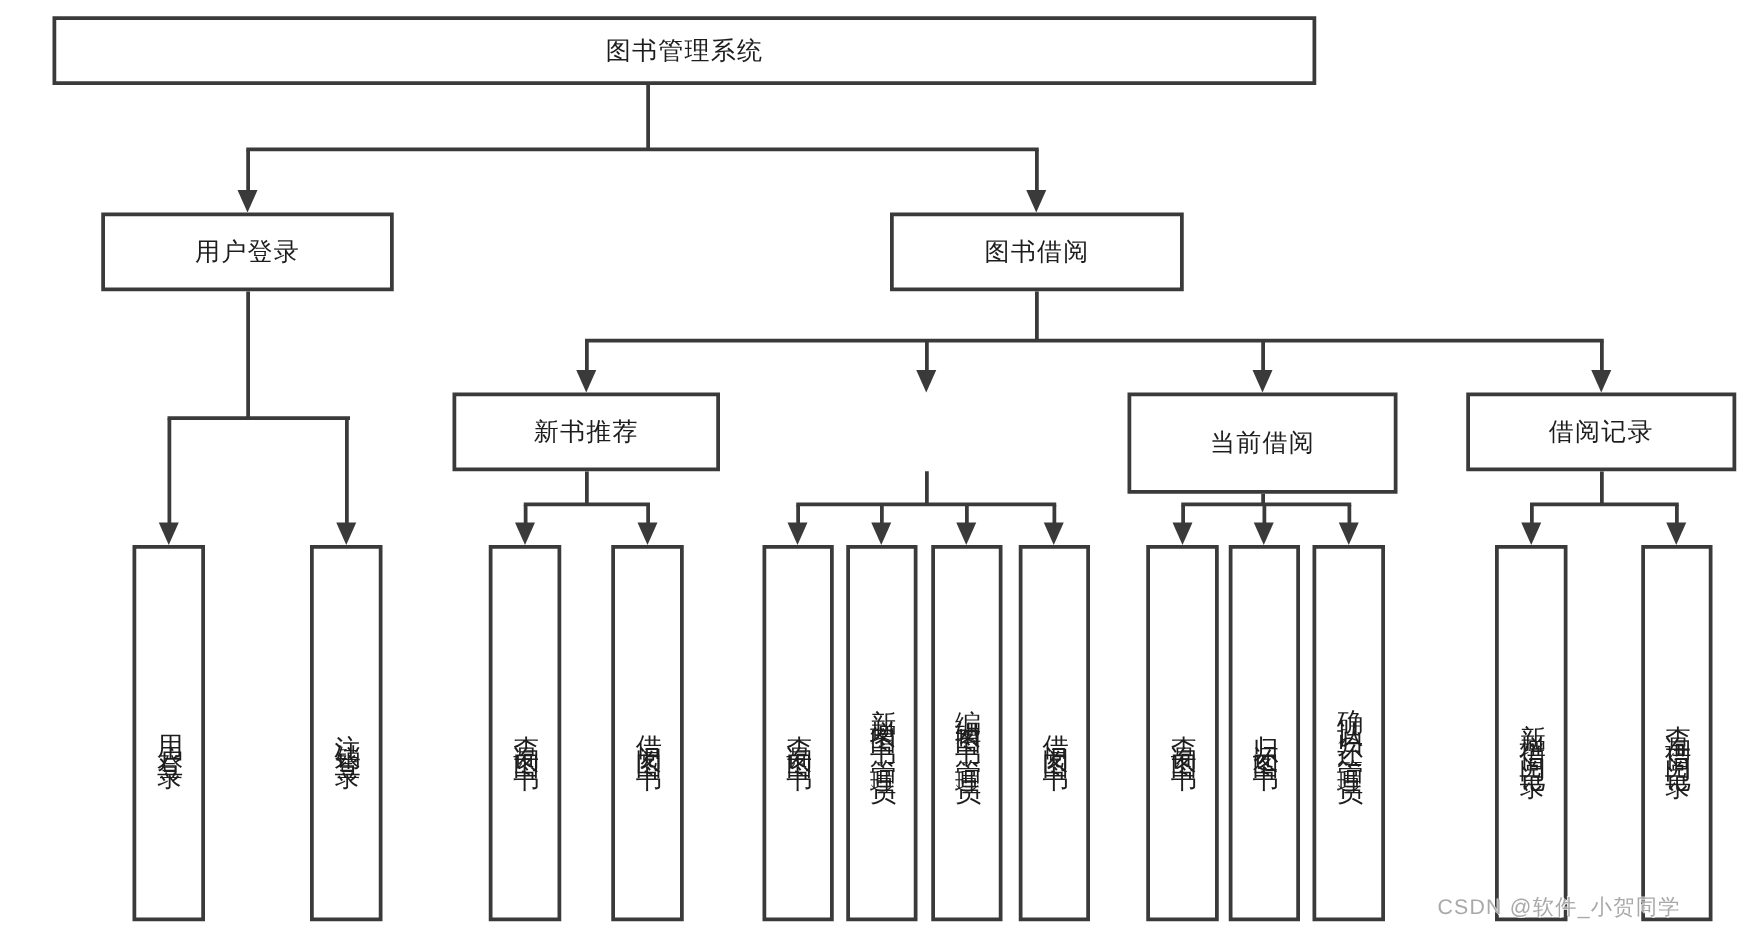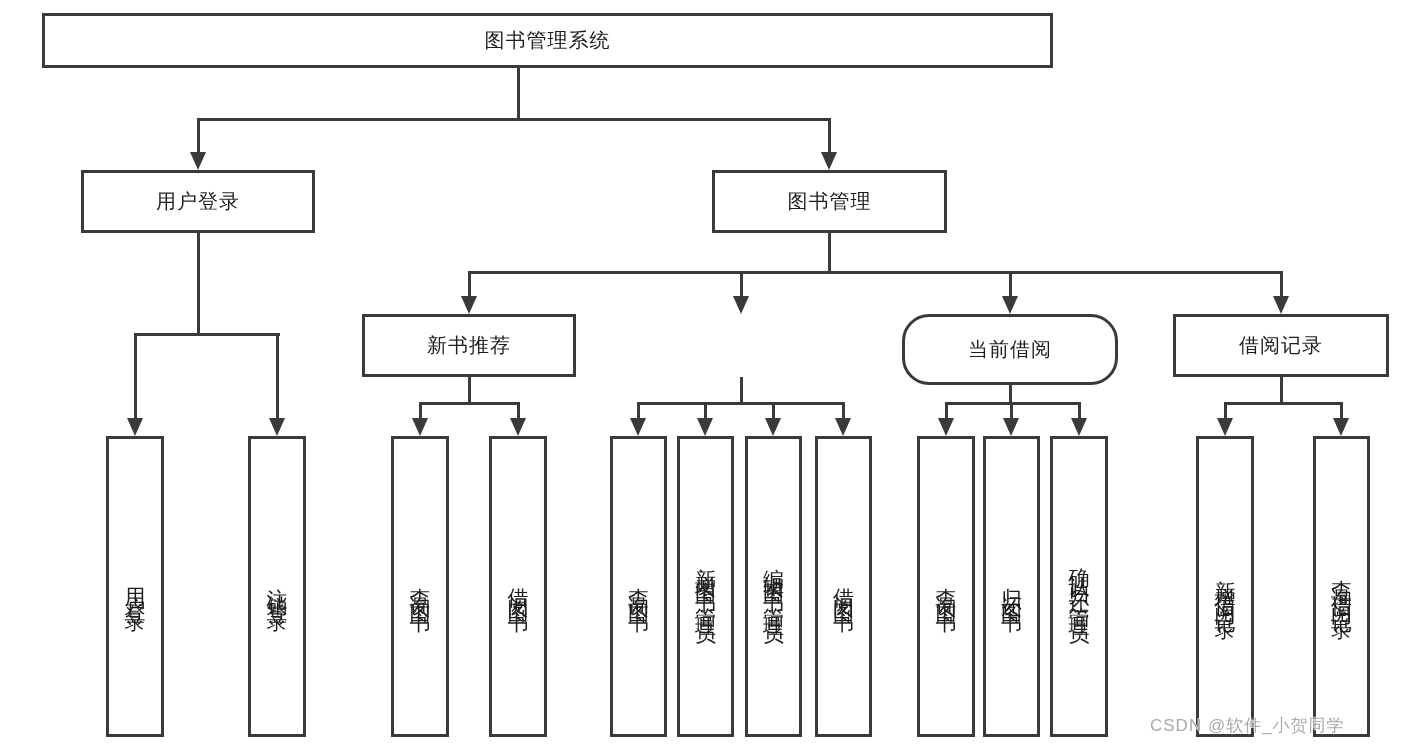--- a/index.html
+++ b/index.html
@@ -71,42 +71,42 @@
   <div class="hbox" style="left:13px; top:13px; width:1011px; height:55px;margin-left:29px;">图书管理系统</div>
 
   <div class="vl" style="left:517px; top:68px; height:52px;"></div>
   <div class="hl" style="left:197px; top:118px; width:634px;"></div>
   <div class="vl" style="left:197px; top:120px; height:36px;"></div>
   <div class="ar" style="left:190px; top:152px;"></div>
   <div class="vl" style="left:828px; top:120px; height:36px;"></div>
   <div class="ar" style="left:821px; top:152px;"></div>
 
   <div class="hbox" style="left:81px; top:170px; width:234px; height:63px;">用户登录</div>
-  <div class="hbox" style="left:712px; top:170px; width:235px; height:63px;">图书管理</div>
+  <div class="hbox" style="left:712px; top:170px; width:235px; height:63px;">图书借阅</div>
 
   <div class="vl" style="left:197px; top:233px; height:103px;"></div>
   <div class="hl" style="left:134px; top:333px; width:146px;"></div>
   <div class="vl" style="left:134px; top:335px; height:87px;"></div>
   <div class="ar" style="left:127px; top:418px;"></div>
   <div class="vl" style="left:276px; top:335px; height:87px;"></div>
   <div class="ar" style="left:269px; top:418px;"></div>
 
   <div class="vl" style="left:828px; top:233px; height:40px;"></div>
   <div class="hl" style="left:468px; top:271px; width:815px;"></div>
   <div class="vl" style="left:468px; top:273px; height:27px;"></div>
   <div class="ar" style="left:461px; top:296px;"></div>
   <div class="vl" style="left:740px; top:273px; height:27px;"></div>
   <div class="ar" style="left:733px; top:296px;"></div>
   <div class="vl" style="left:1009px; top:273px; height:27px;"></div>
   <div class="ar" style="left:1002px; top:296px;"></div>
   <div class="vl" style="left:1280px; top:273px; height:27px;"></div>
   <div class="ar" style="left:1273px; top:296px;"></div>
 
   <div class="hbox" style="left:362px; top:314px; width:214px; height:63px;font-family:Liberation Mono, monospace;">新书推荐</div>
-  <div class="hbox" style="left:902px; top:314px; width:216px; height:71px;border-radius:27px;">当前借阅</div>
+  <div class="hbox" style="left:902px; top:314px; width:216px; height:81px;">当前借阅</div>
   <div class="hbox" style="left:1173px; top:314px; width:216px; height:63px;">借阅记录</div>
 
   <div class="vl" style="left:468px; top:377px; height:27px;"></div>
   <div class="hl" style="left:419px; top:402px; width:101px;"></div>
   <div class="vl" style="left:419px; top:404px; height:18px;"></div>
   <div class="ar" style="left:412px; top:418px;"></div>
   <div class="vl" style="left:517px; top:404px; height:18px;"></div>
   <div class="ar" style="left:510px; top:418px;"></div>
 
   <div class="vl" style="left:740px; top:377px; height:27px;"></div>

